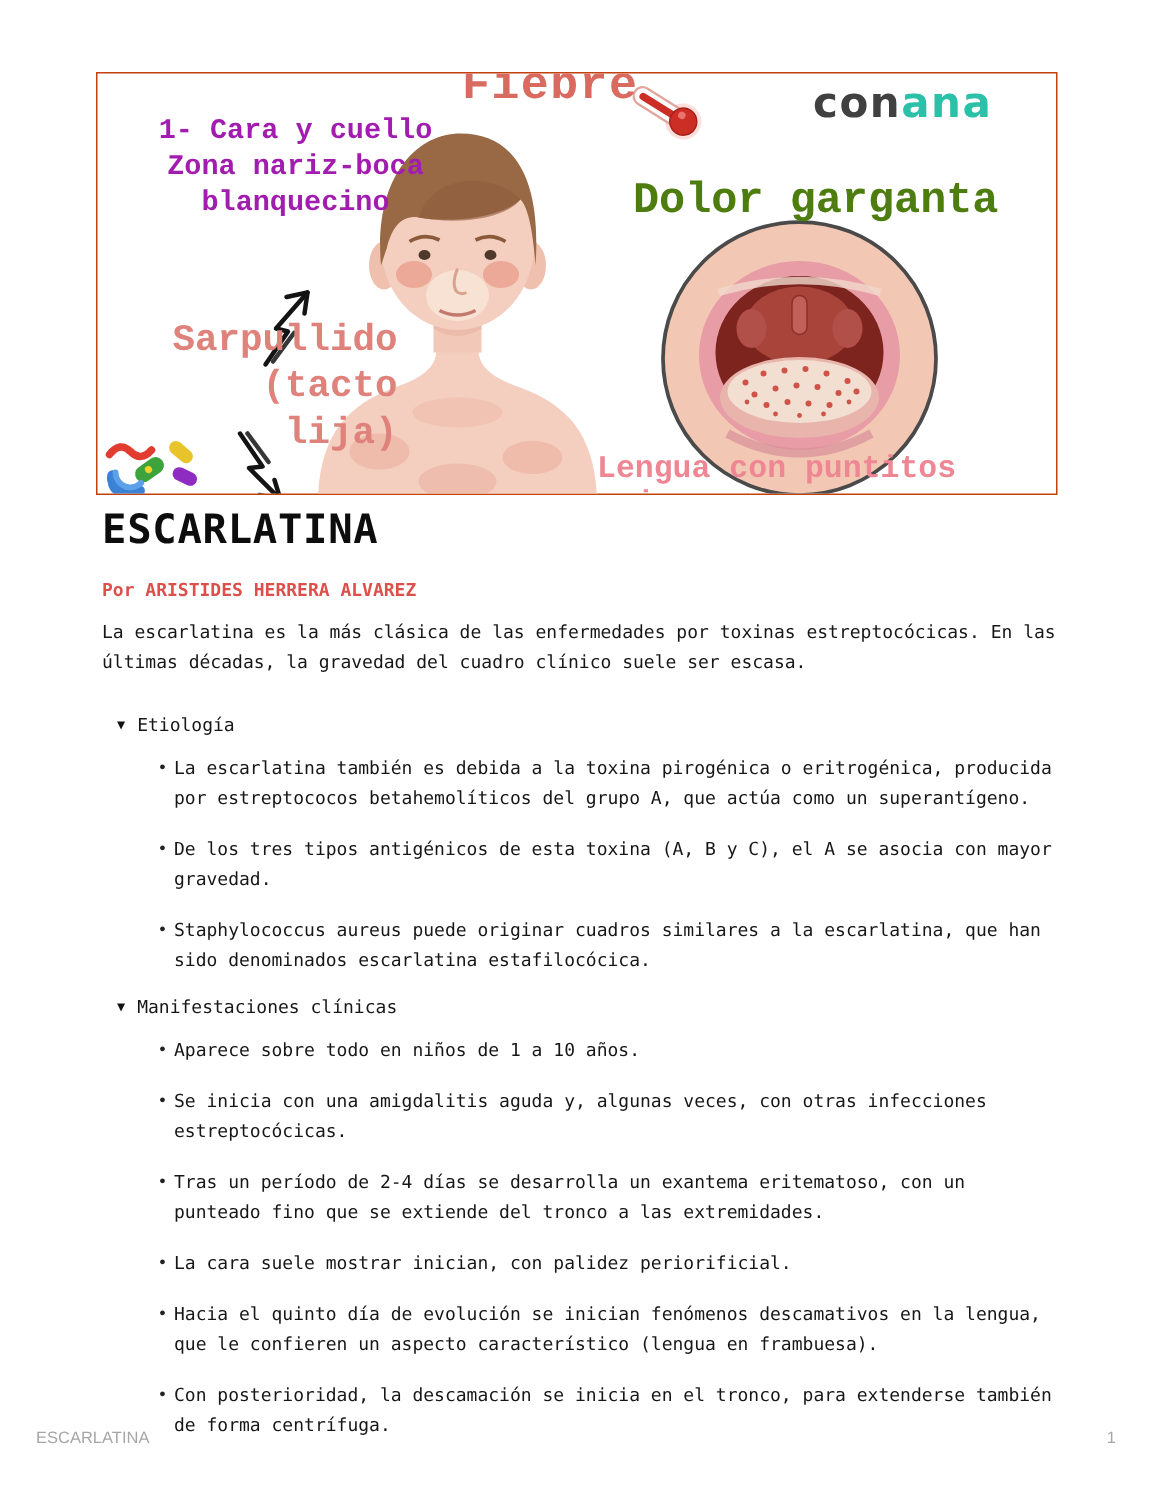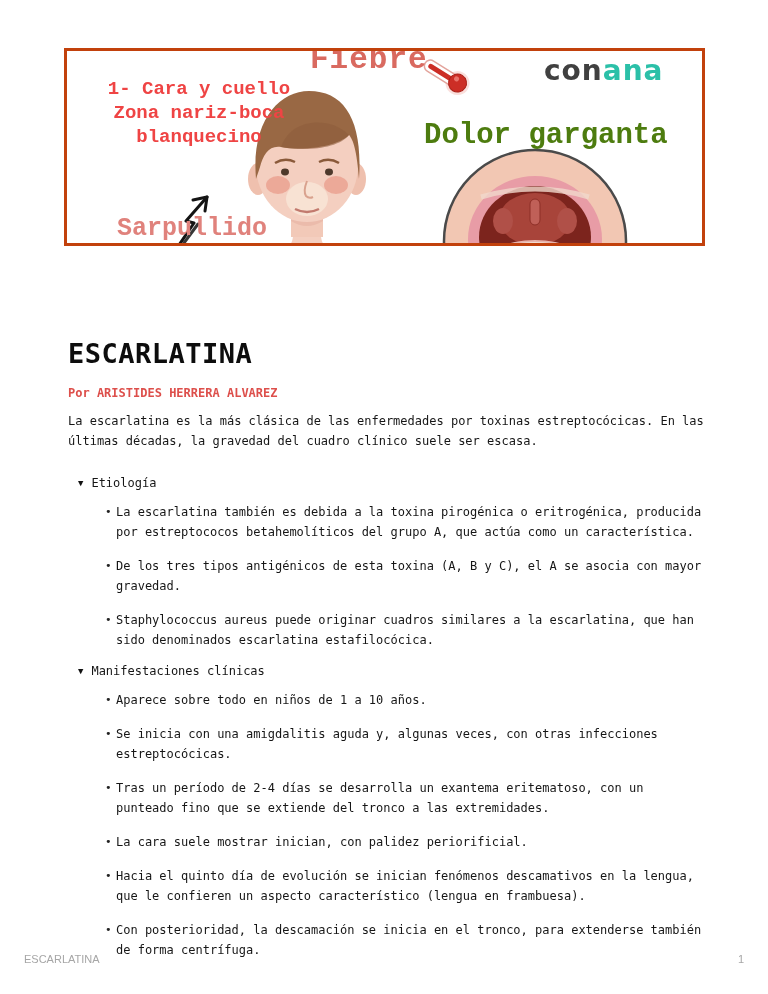--- a/index.html
+++ b/index.html
@@ -5,27 +5,27 @@
   * { margin:0; padding:0; box-sizing:border-box; }
   html,body { background:#ffffff; }
   .page {
     position:relative; width:768px; height:994px; background:#ffffff;
     font-family:"DejaVu Sans Mono","Liberation Mono",monospace; color:#161616;
     overflow:hidden; margin:0 auto;
   }
 
   
   .hero {
-    position:absolute; left:64px; top:48px; width:641px; height:198px;
-    border:3px solid #c2410c; background:#ffffff; overflow:hidden;
+    position:absolute; left:64px; top:48px; width:641px; height:282px;
+    border:1px solid #c2410c; background:#ffffff; overflow:hidden;
   }
   .hero svg { position:absolute; left:0; top:0; }
   .hero-label { position:absolute; font-family:"Liberation Mono",monospace; font-weight:bold; white-space:pre-line; }
   .lbl-fiebre   { left:243px; top:-9px;  font-size:31px; color:#d96a60; letter-spacing:1px; }
-  .lbl-facenote { left:18px;  top:26px;  width:228px; text-align:center; font-size:19px; line-height:24px; color:#ef4444; }
+  .lbl-facenote { left:18px;  top:26px;  width:228px; text-align:center; font-size:19px; line-height:24px; color:#a21caf; }
   .lbl-dolor    { left:357px; top:68px;  font-size:29px; color:#4d7c0f; }
   .lbl-sarpullido { left:20px; top:162px; width:180px; text-align:right; font-size:25px; line-height:31px; color:#e0827c; }
   .lbl-lengua   { left:333px; top:253px; font-size:21px; color:#ee8793; }
   .brand { position:absolute; left:477px; top:3px; font-size:28px; font-weight:bold;
            font-family:"DejaVu Sans","Liberation Sans",sans-serif; letter-spacing:1px; }
 
   
   .article { position:absolute; left:68px; top:338px; width:637px; }
   .title { font-size:27px; font-weight:bold; color:#0d0d0d; letter-spacing:0.5px; margin-bottom:17px; }
   .byline { font-size:12px; font-weight:bold; color:#dd4f4b; margin-bottom:11px; }
@@ -169,21 +169,21 @@
   <div class="article">
     <div class="title">ESCARLATINA</div>
     <div class="byline">Por ARISTIDES HERRERA ALVAREZ</div>
     <div class="intro">La escarlatina es la más clásica de las enfermedades por toxinas estreptocócicas. En las últimas décadas, la gravedad del cuadro clínico suele ser escasa.</div>
 
     <div class="section-heading">
       <span class="tri">▼</span>
       <span>Etiología</span>
     </div>
     <ul class="bullets">
-      <li>La escarlatina también es debida a la toxina pirogénica o eritrogénica, producida por estreptococos betahemolíticos del grupo A, que actúa como un característica.</li>
+      <li>La escarlatina también es debida a la toxina pirogénica o eritrogénica, producida por estreptococos betahemolíticos del grupo A, que actúa como un superantígeno.</li>
       <li>De los tres tipos antigénicos de esta toxina (A, B y C), el A se asocia con mayor gravedad.</li>
       <li>Staphylococcus aureus puede originar cuadros similares a la escarlatina, que han sido denominados escarlatina estafilocócica.</li>
     </ul>
 
     <div class="section-heading">
       <span class="tri">▼</span>
       <span>Manifestaciones clínicas</span>
     </div>
     <ul class="bullets">
       <li>Aparece sobre todo en niños de 1 a 10 años.</li>

